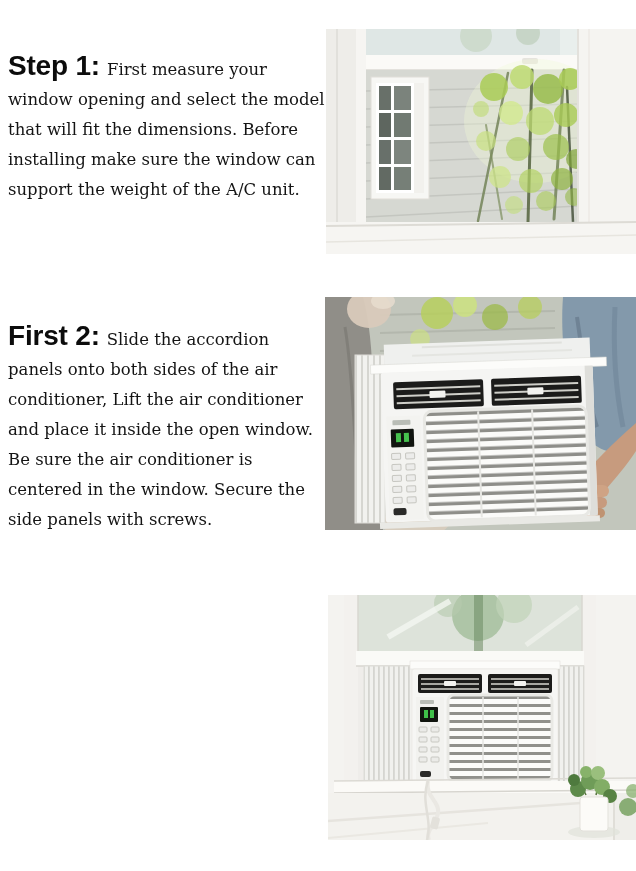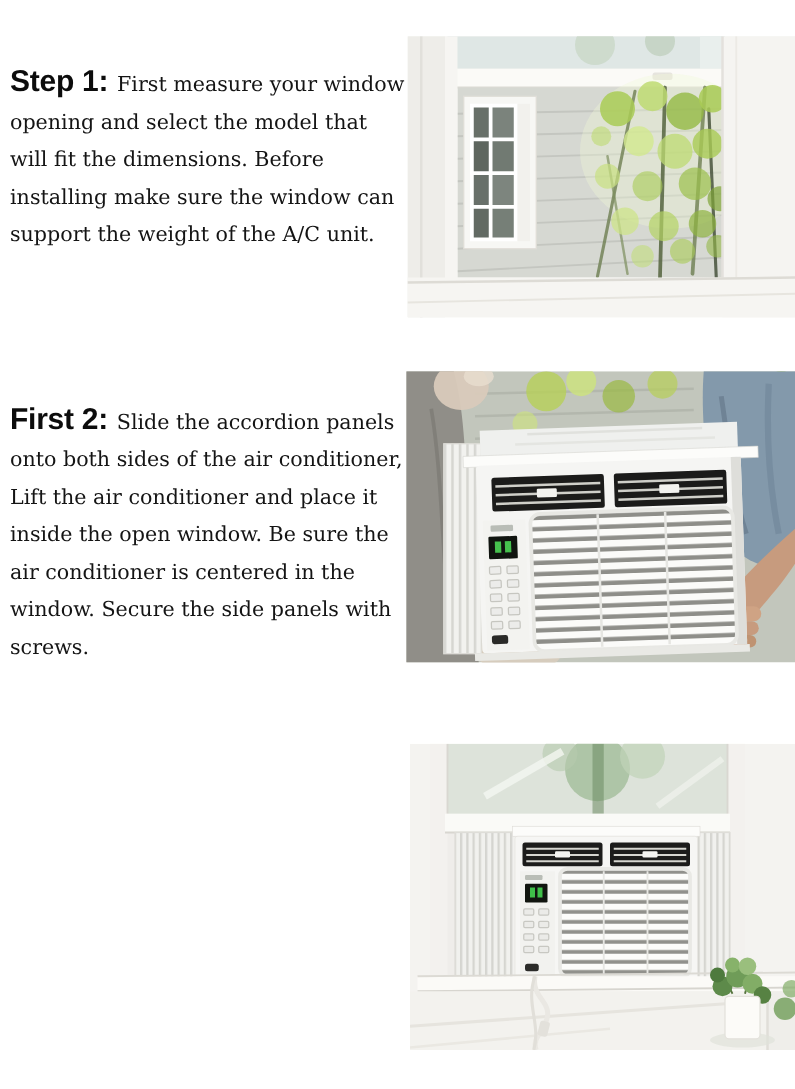--- a/index.html
+++ b/index.html
@@ -3,21 +3,21 @@
 <meta charset="utf-8">
 <style>
   html,body{margin:0;padding:0;background:#ffffff;}
   .page{
     position:relative;width:636px;height:871px;background:#ffffff;overflow:hidden;
     font-family:"DejaVu Serif",serif;color:#141414;
   }
   .step-text{position:absolute;font-size:16.5px;line-height:30px;color:#141414;}
   .step-text p{margin:0;}
   .step-label{
-    font-family:"Liberation Sans",sans-serif;font-weight:bold;font-size:24px;
+    font-family:"Liberation Sans",sans-serif;font-weight:bold;font-size:28px;
     letter-spacing:-0.2px;margin-right:7px;color:#0c0c0c;
   }
   .photo{position:absolute;margin:0;padding:0;}
   .photo svg{display:block;}
   .t1{left:8px;top:51px;width:320px;}
   .t2{left:8px;top:321px;width:320px;}
   .t3{left:8px;top:649px;width:326px;}
   .p1{left:326px;top:29px;}
   .p2{left:325px;top:297px;}
   .p3{left:328px;top:595px;}

